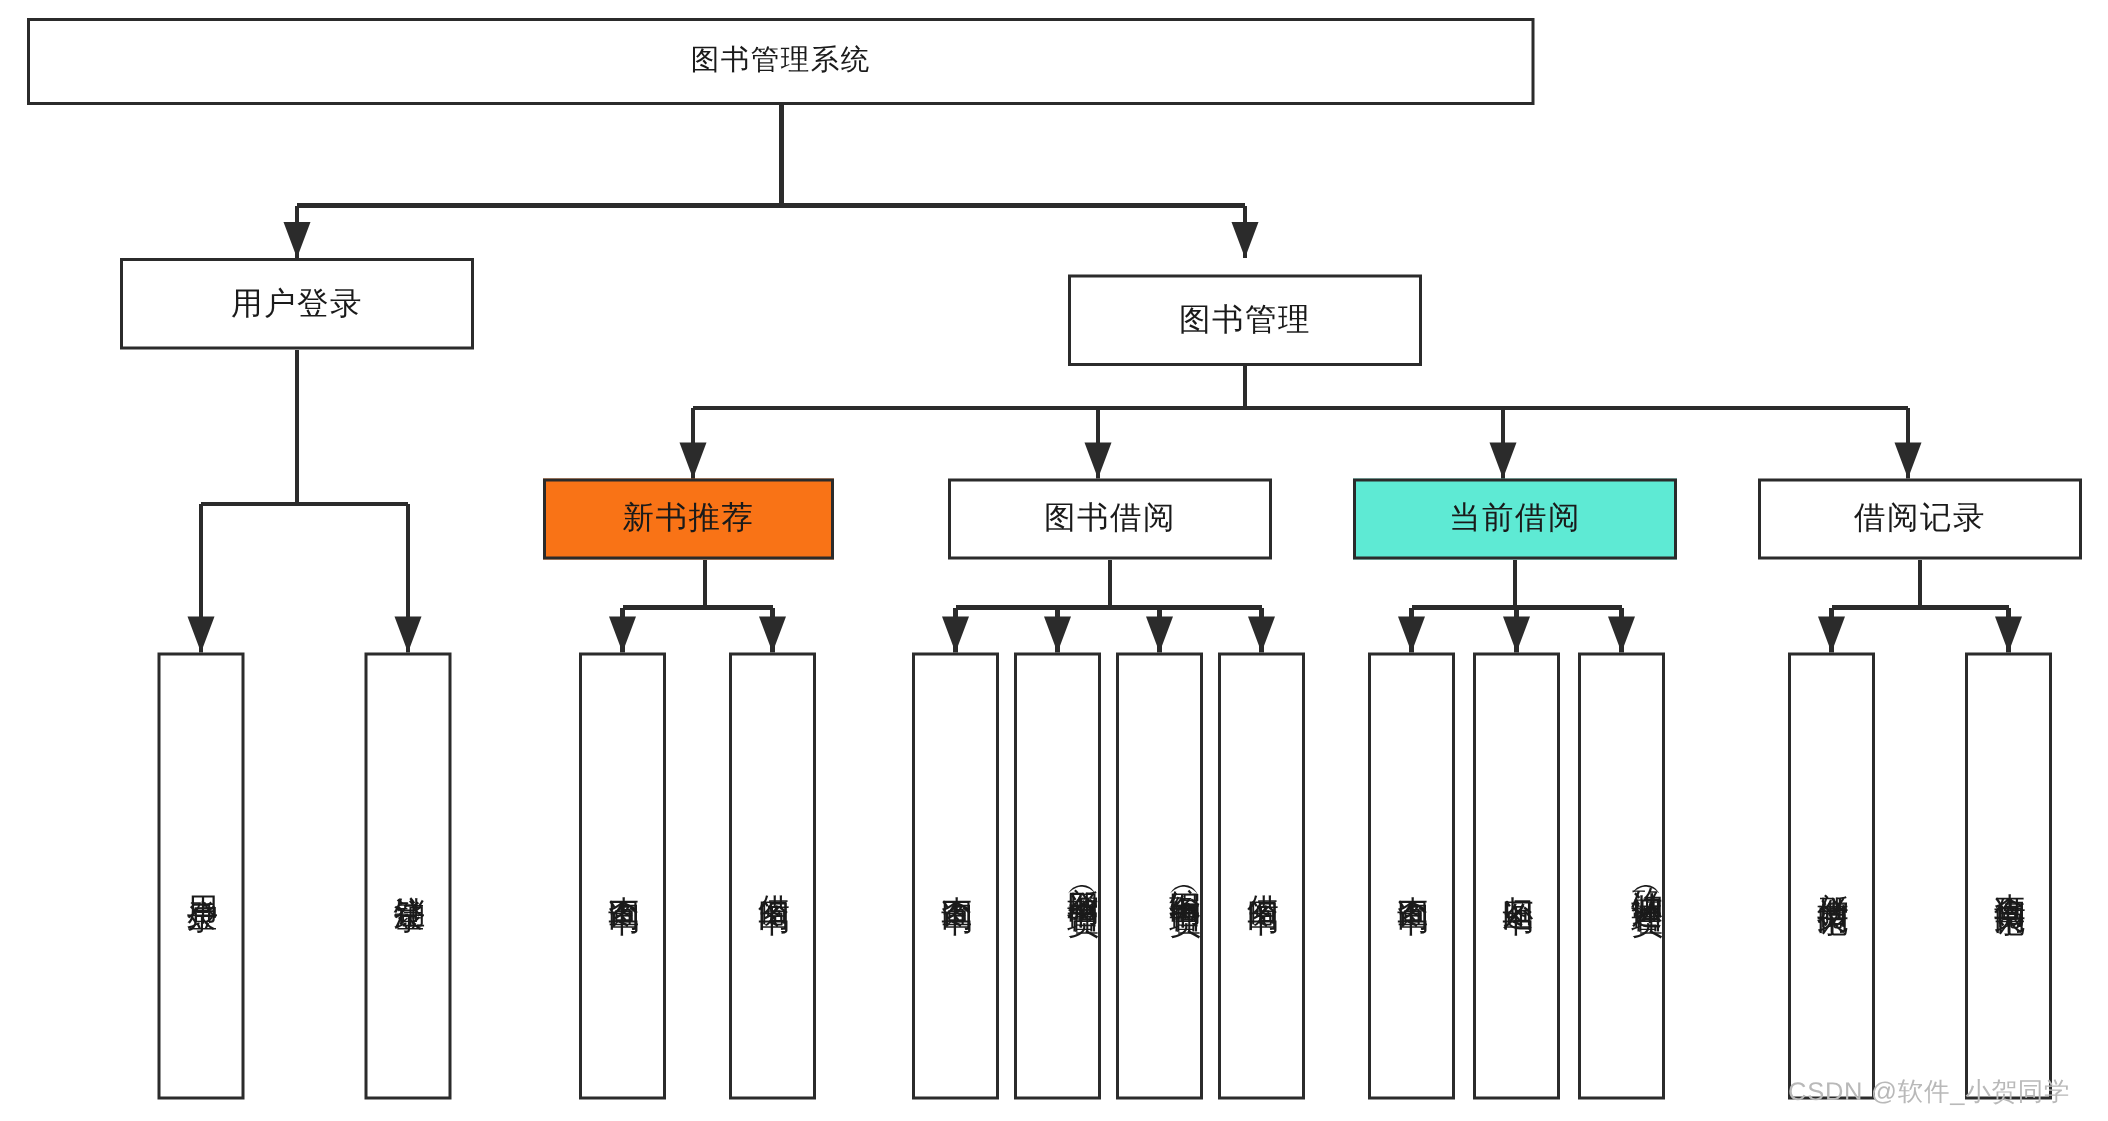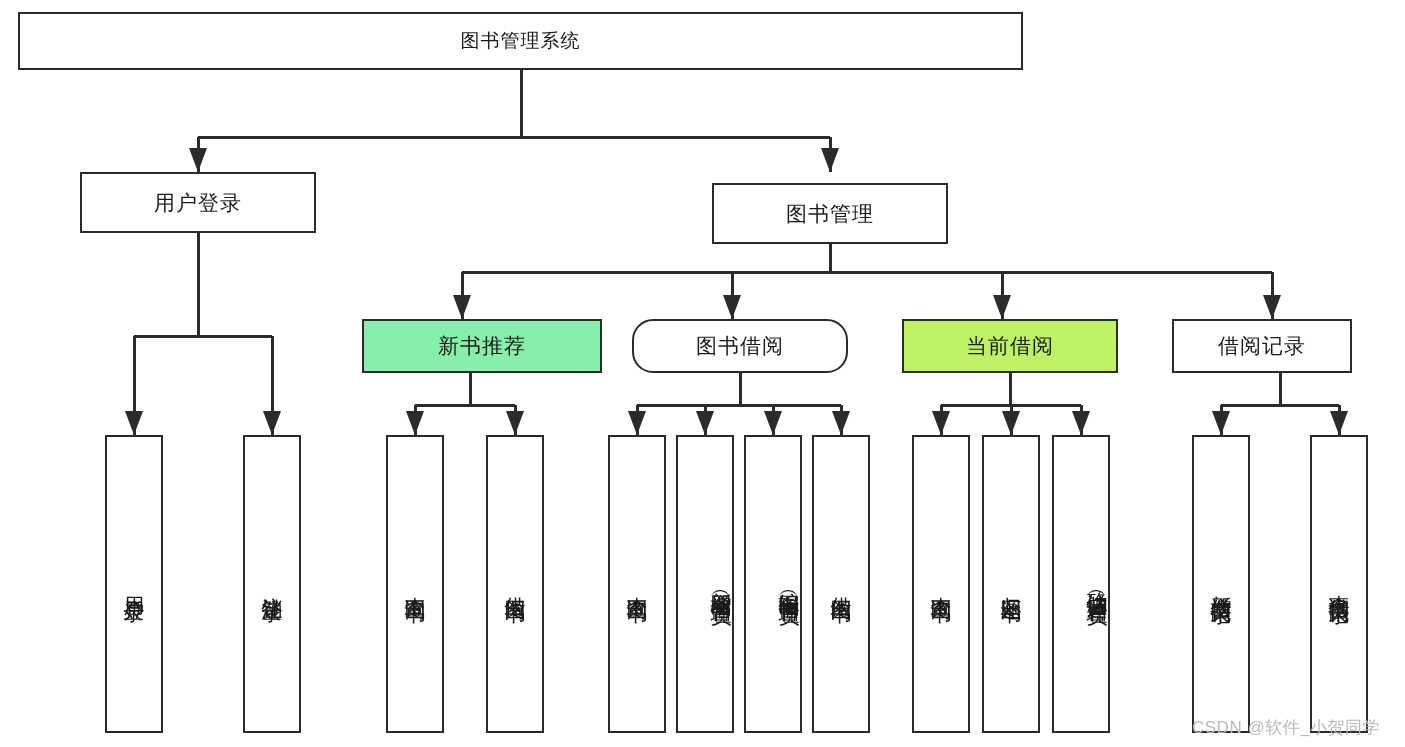--- a/index.html
+++ b/index.html
@@ -126,30 +126,30 @@
   <div id="node-layer">
       <div class="node horiz  root" style="left: 18px; top: 12px; width: 1005px; height: 58px; border-color: rgb(43, 43, 43); background: rgb(255, 255, 255); color: rgb(26, 26, 26);">
         <span>图书管理系统</span>
       </div>
       <div class="node horiz " style="left: 80px; top: 172px; width: 236px; height: 61px; border-color: rgb(43, 43, 43); background: rgb(255, 255, 255); color: rgb(26, 26, 26);">
         <span>用户登录</span>
       </div>
       <div class="node horiz " style="left: 712px; top: 172px; width: 236px; height: 61px; border-color: rgb(43, 43, 43); background: rgb(255, 255, 255); color: rgb(26, 26, 26); margin-top: 11px;">
         <span>图书管理</span>
       </div>
-      <div class="node horiz " style="left: 362px; top: 319px; width: 240px; height: 54px; border-color: rgb(43, 43, 43); background: #86efac; color: rgb(26, 26, 26);">
+      <div class="node horiz " style="left: 362px; top: 319px; width: 194px; height: 54px; border-color: rgb(43, 43, 43); background: #f97316; color: rgb(26, 26, 26);">
         <span>新书推荐</span>
       </div>
-      <div class="node horiz " style="left: 632px; top: 319px; width: 216px; height: 54px; border-color: rgb(43, 43, 43); background: rgb(255, 255, 255); color: rgb(26, 26, 26); border-radius: 21px;">
+      <div class="node horiz " style="left: 632px; top: 319px; width: 216px; height: 54px; border-color: rgb(43, 43, 43); background: rgb(255, 255, 255); color: rgb(26, 26, 26);">
         <span>图书借阅</span>
       </div>
-      <div class="node horiz " style="left: 902px; top: 319px; width: 216px; height: 54px; border-color: rgb(43, 43, 43); background: #bef264; color: rgb(26, 26, 26);">
+      <div class="node horiz " style="left: 902px; top: 319px; width: 216px; height: 54px; border-color: rgb(43, 43, 43); background: #5eead4; color: rgb(26, 26, 26);">
         <span>当前借阅</span>
       </div>
-      <div class="node horiz " style="left: 1172px; top: 319px; width: 180px; height: 54px; border-color: rgb(43, 43, 43); background: rgb(255, 255, 255); color: rgb(26, 26, 26);">
+      <div class="node horiz " style="left: 1172px; top: 319px; width: 216px; height: 54px; border-color: rgb(43, 43, 43); background: rgb(255, 255, 255); color: rgb(26, 26, 26);">
         <span>借阅记录</span>
       </div>
       <div class="node vert v-center" style="left: 105px; top: 435px; width: 58px; height: 298px; border-color: rgb(43, 43, 43); background: rgb(255, 255, 255); color: rgb(26, 26, 26);">
         <span>用户登录</span>
       </div>
       <div class="node vert v-center" style="left: 243px; top: 435px; width: 58px; height: 298px; border-color: rgb(43, 43, 43); background: rgb(255, 255, 255); color: rgb(26, 26, 26);">
         <span>注销登录</span>
       </div>
       <div class="node vert v-center" style="left: 386px; top: 435px; width: 58px; height: 298px; border-color: rgb(43, 43, 43); background: rgb(255, 255, 255); color: rgb(26, 26, 26);">
         <span>查询图书</span>

